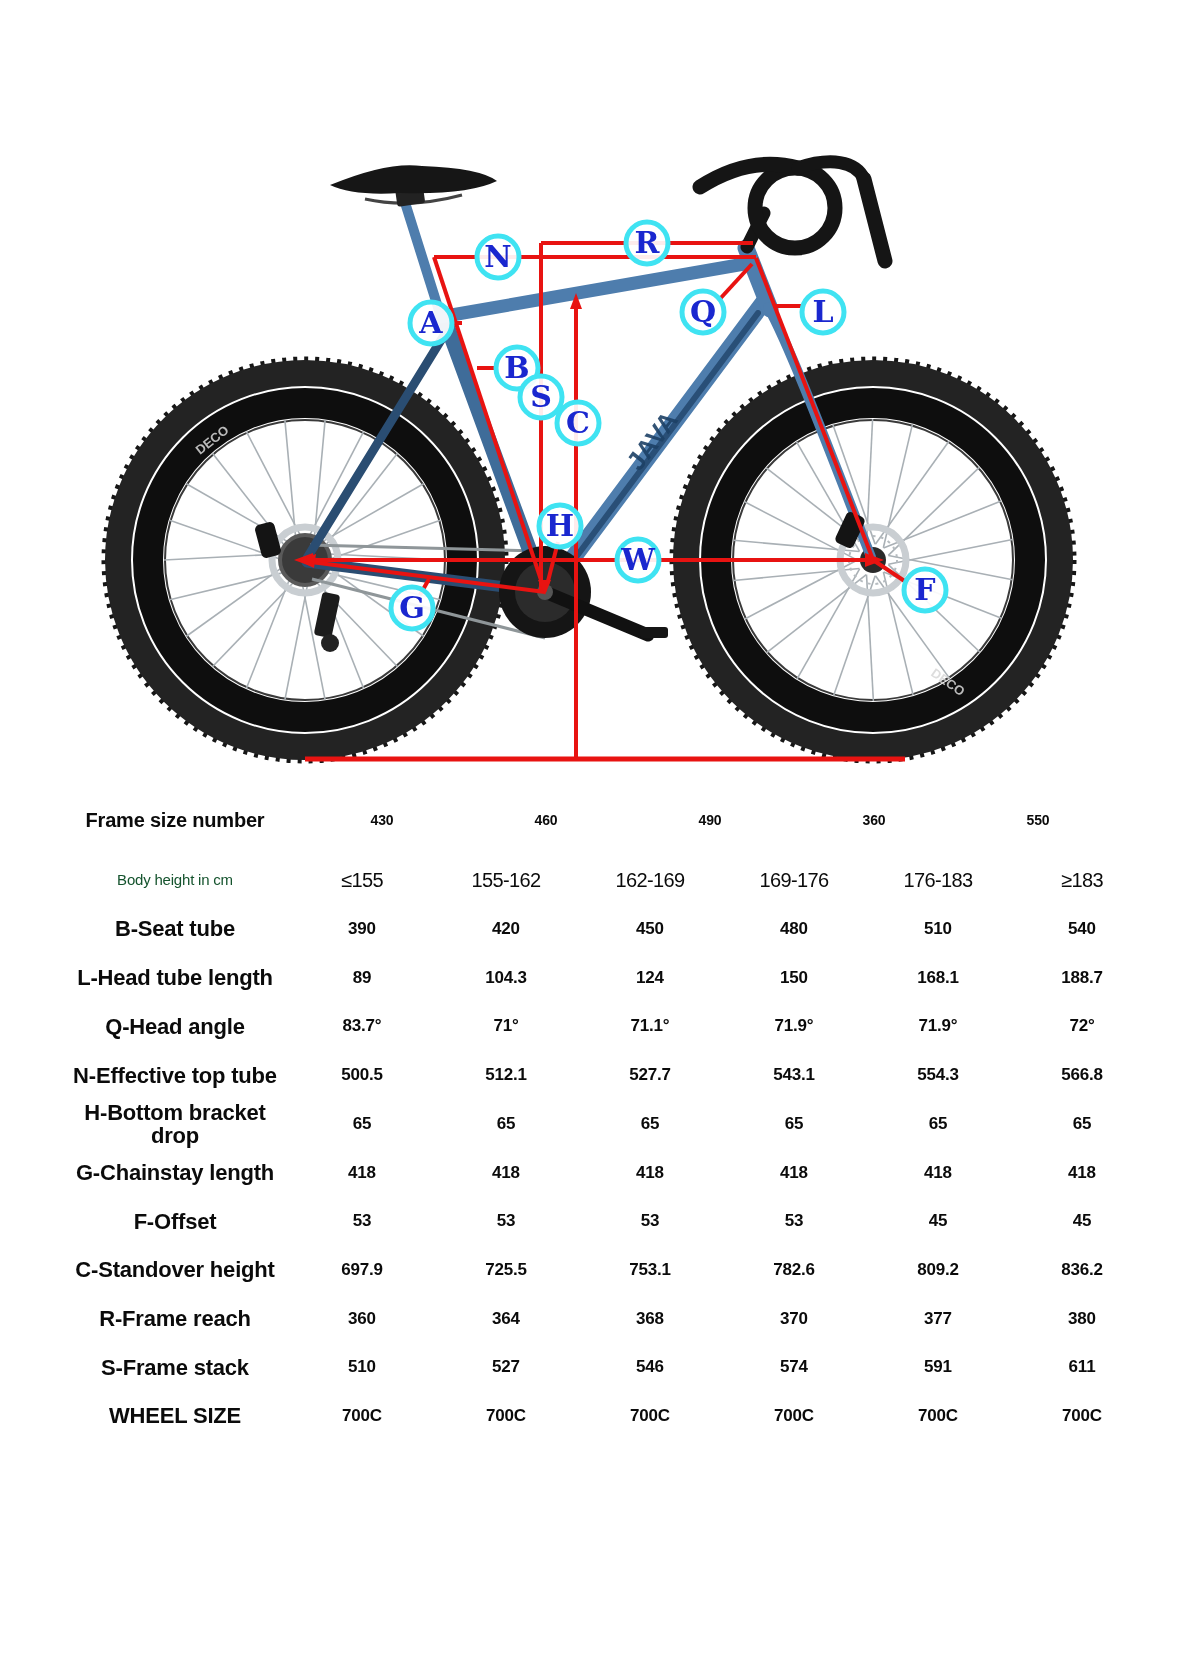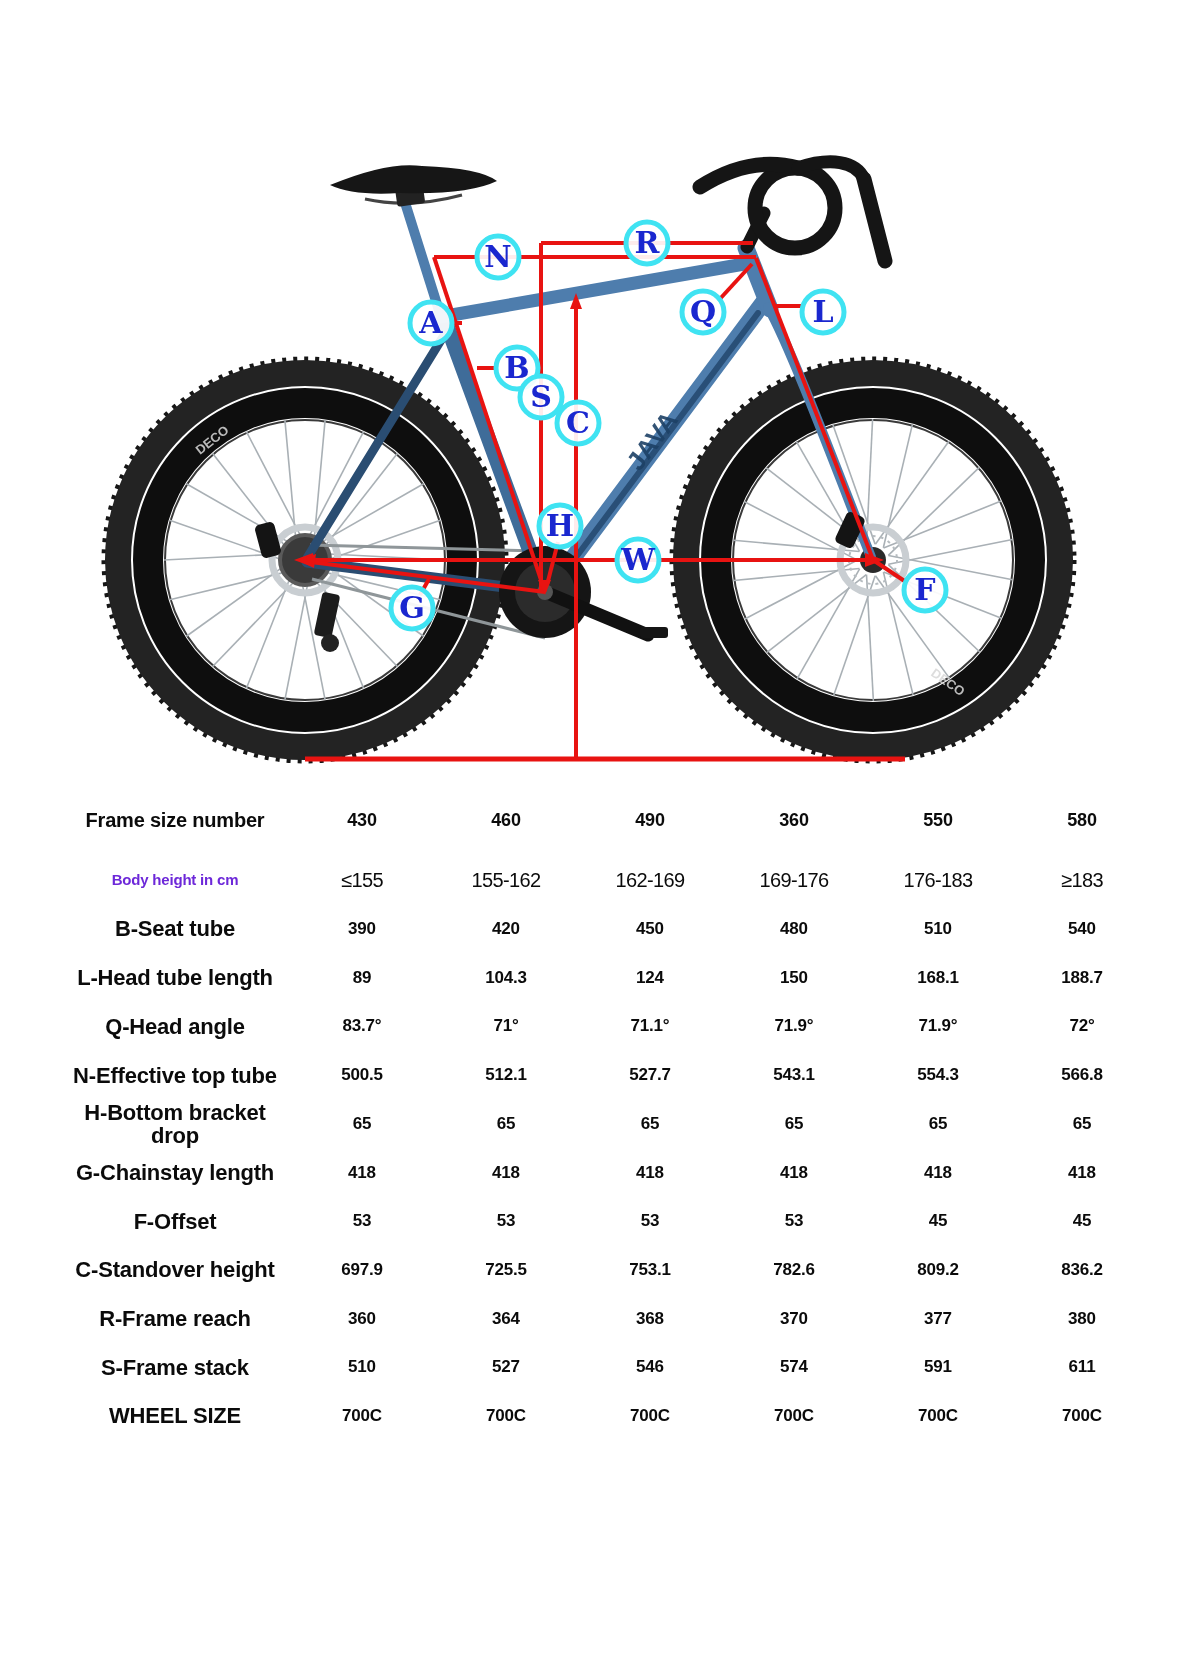--- a/index.html
+++ b/index.html
@@ -13,26 +13,26 @@
   .mletter{fill:var(--letter,#1a27cf);font:700 30px "DejaVu Serif",serif;text-anchor:middle;}
   .red{stroke:var(--red,#e81311);stroke-width:4;fill:none;}
   .red-thick{stroke:var(--red,#e81311);stroke-width:5;fill:none;}
   .arrow{fill:var(--red,#e81311);stroke:none;}
   .spoke{stroke:#a9b0b5;stroke-width:1.6;}
   .rim-text{fill:#d8d8d8;font:700 13px "Liberation Sans",sans-serif;opacity:.85;}
   .tube-text{fill:#1d4166;font:700 26px "Liberation Sans",sans-serif;opacity:.9;}
   
   .geo-table{position:absolute;left:60px;top:795px;width:1094px;}
   .t-row{display:grid;grid-template-columns:230px repeat(6,144px);height:48.7px;align-items:center;}
-  .header-row{height:50px;margin-bottom:11px;}
+  .header-row{height:50px;margin-bottom:11px;gap:20px;}
   .t-cell{text-align:center;font-weight:700;font-size:17px;letter-spacing:-0.2px;line-height:1.05;}
-  .header-row .t-cell{font-size:18px;}
+  .header-row .t-cell{font-size:14px;}
   .header-row .t-label{font-size:20px;}
   .t-label{font-size:22px;}
-  .t-light .t-label{font-weight:700;font-size:15px;color:#6d28d9;}
+  .t-light .t-label{font-weight:400;font-size:15px;color:#14532d;}
   .t-light .t-val{font-weight:400;font-size:20px;letter-spacing:-0.6px;}
 </style>
 </head>
 <body>
 
 <div class="figure-wrap">
 <svg width="1179" height="680" viewBox="0 0 1179 680">
 
   <g>
     <circle cx="305" cy="465" r="201" fill="none" stroke="#161616" stroke-width="5" stroke-dasharray="4 7"></circle>

